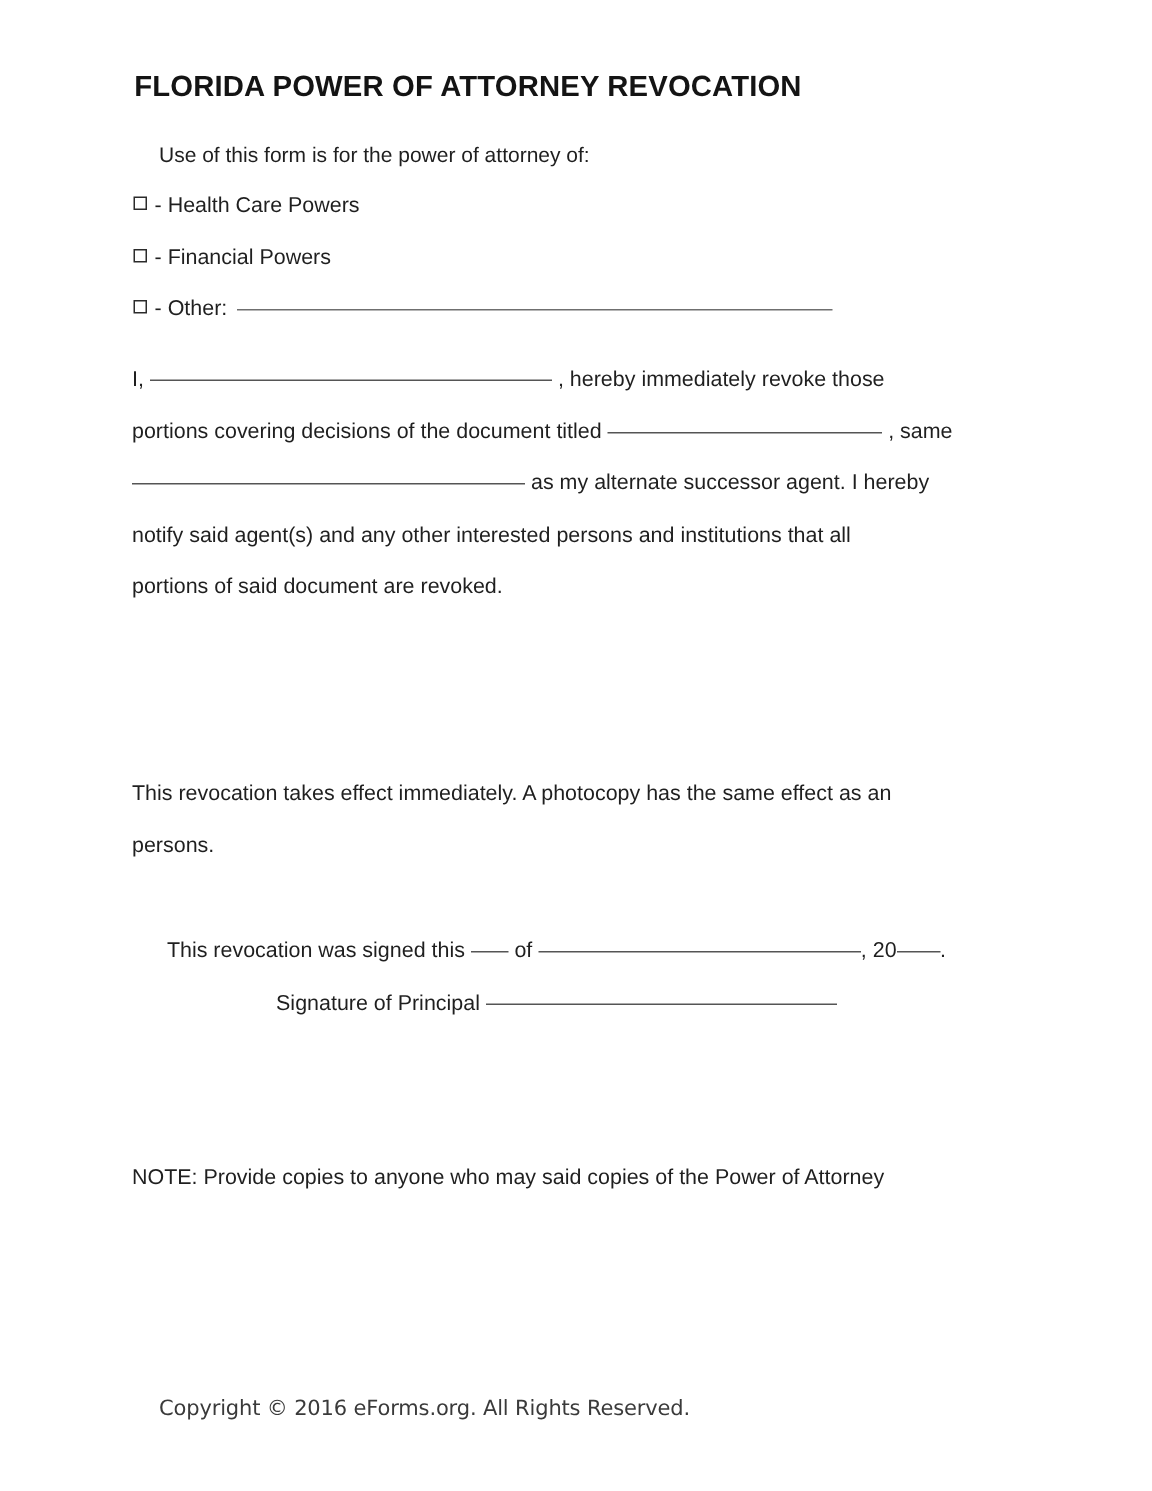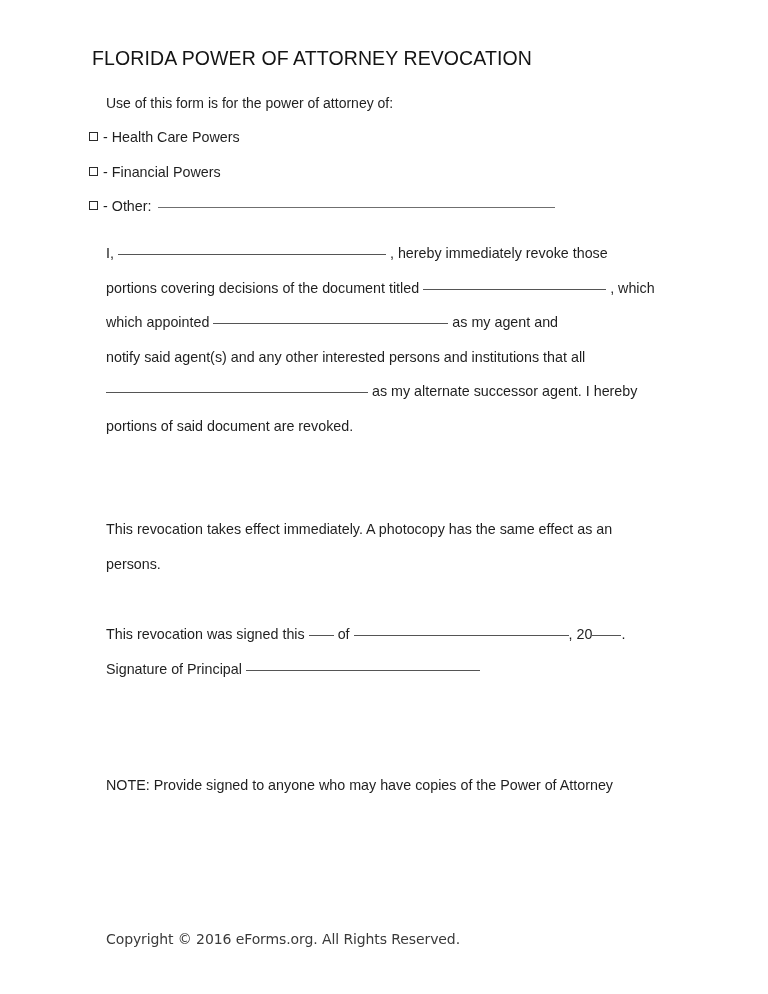--- a/index.html
+++ b/index.html
@@ -25,21 +25,21 @@
   }
 
   
   .doc-title {
     position: absolute;
     top: 47px;
     left: 0;
     width: 624px;
     text-align: center;
     font-size: 19.5px;
-    font-weight: normal;
+    font-weight: bold;
     letter-spacing: 0.1px;
     color: #141414;
   }
 
   
   .intro-line {
     position: absolute;
     top: 95px;
     left: 106px;
     font-size: 14px;
@@ -81,33 +81,33 @@
     border-bottom: 1.4px solid #6f6f6f;
     position: relative;
     top: -3px;
     flex: 0 0 auto;
   }
   .rule-other { width: 397px; margin-left: 6px; }
 
   
   .body-block {
     position: absolute;
-    left: 106px;
+    left: 88px;
     width: 566px;
     font-size: 14.3px;
     color: #1f1f1f;
   }
   .body-block .ln {
     height: 34.5px;
     line-height: 34.5px;
     white-space: nowrap;
   }
   #para-main { top: 236px; }
   #para-effect { top: 512px; }
-  #para-signed { top: 617px; }
+  #para-signed { top: 617px; text-align: center; }
   #para-note    { top: 768px; }
 
   .blank {
     display: inline-block;
     border-bottom: 1.4px solid #555555;
     position: relative;
     top: -3px;
     vertical-align: baseline;
   }
   .b-name      { width: 268px; }
@@ -167,45 +167,42 @@
       <span class="inline-rule rule-other"></span>
     </div>
 
   </div>
 
   <div class="body-block" id="para-main">
     <div class="ln">
       <span>I,</span><span class="blank b-name sp-l sp-r"></span><span>, hereby immediately revoke those</span>
     </div>
     <div class="ln">
-      <span>portions covering decisions of the document titled</span><span class="blank b-title sp-l sp-r"></span><span>, which</span>
-    </div>
-    <div class="ln">
-      <span>which appointed</span><span class="blank b-agent sp-l sp-r"></span><span>as my agent and</span>
+      <span>portions covering decisions of the document titled</span><span class="blank b-title sp-l sp-r"></span><span>, same</span>
+    </div>
+    <div class="ln">
+      <span class="blank b-alt sp-r"></span><span>as my alternate successor agent. I hereby</span>
     </div>
     <div class="ln">notify said agent(s) and any other interested persons and institutions that all</div>
-    <div class="ln">
-      <span class="blank b-alt sp-r"></span><span>as my alternate successor agent. I hereby</span>
-    </div>
     <div class="ln">portions of said document are revoked.</div>
   </div>
 
   <div class="body-block" id="para-effect">
     <div class="ln">This revocation takes effect immediately. A photocopy has the same effect as an</div>
     <div class="ln">persons.</div>
   </div>
 
   <div class="body-block" id="para-signed">
     <div class="ln">
       <span>This revocation was signed this</span><span class="blank b-day2 sp-l sp-r"></span><span>of</span><span class="blank b-month2 sp-l"></span><span>, 20</span><span class="blank b-year2"></span><span>.</span>
     </div>
     <div class="ln">
       <span>Signature of Principal</span><span class="blank b-signature sp-l"></span>
     </div>
   </div>
 
   <div class="body-block" id="para-note">
-    <div class="ln">NOTE: Provide signed to anyone who may have copies of the Power of Attorney</div>
+    <div class="ln">NOTE: Provide copies to anyone who may said copies of the Power of Attorney</div>
   </div>
 
   <div class="footer-copyright">Copyright © 2016 eForms.org. All Rights Reserved.</div>
 
 </div>
 
 </body></html>

